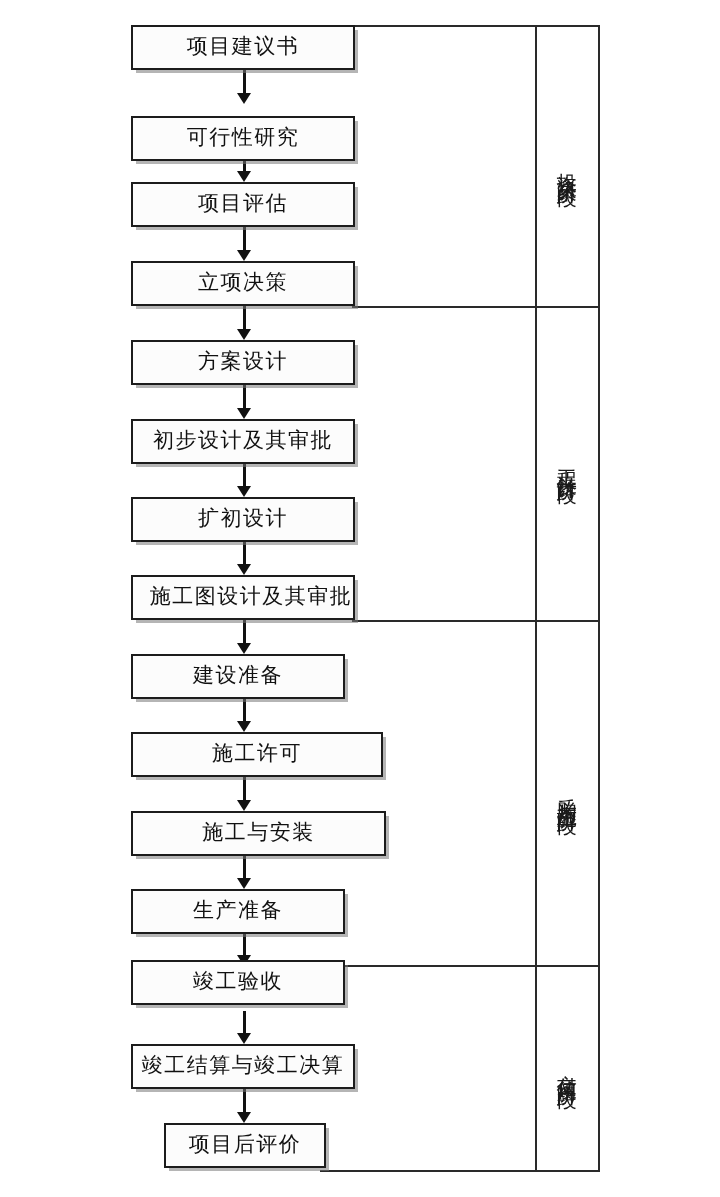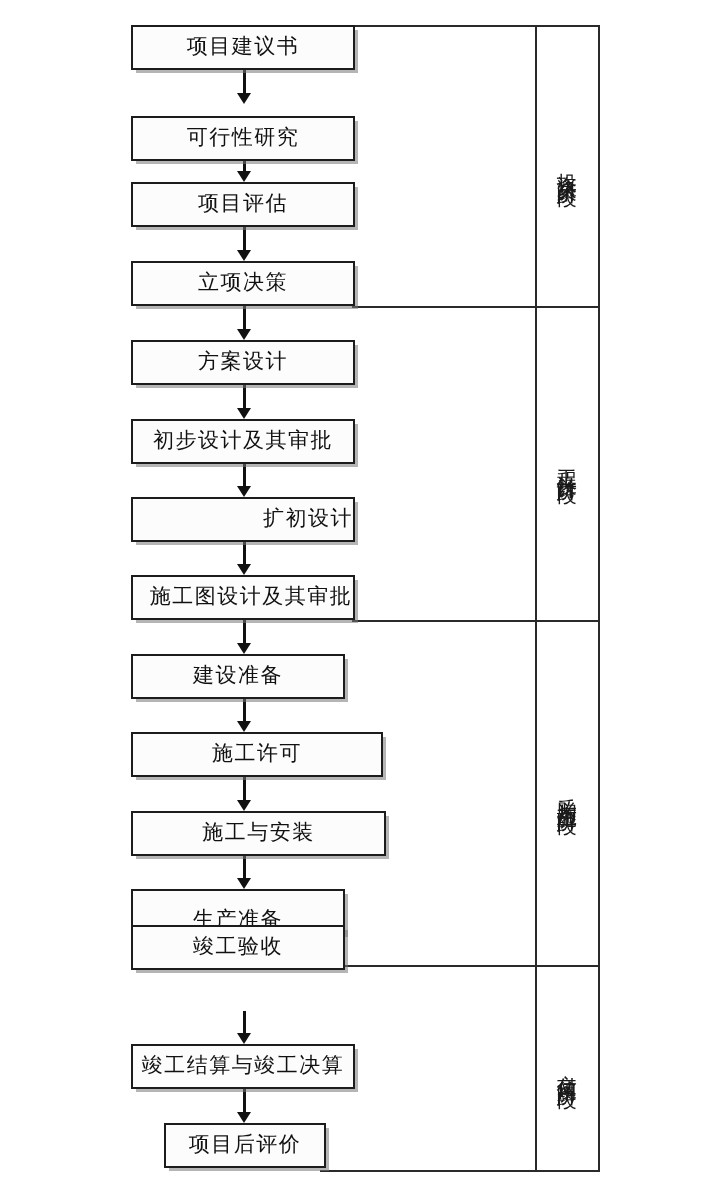--- a/index.html
+++ b/index.html
@@ -181,39 +181,39 @@
       </div>
       <div class="node-box" style="left: 131px; top: 261px; width: 224px; height: 45px;">
         <span class="node-label">立项决策</span>
       </div>
       <div class="node-box" style="left: 131px; top: 340px; width: 224px; height: 45px;">
         <span class="node-label">方案设计</span>
       </div>
       <div class="node-box" style="left: 131px; top: 419px; width: 224px; height: 45px;">
         <span class="node-label">初步设计及其审批</span>
       </div>
-      <div class="node-box" style="left: 131px; top: 497px; width: 224px; height: 45px; justify-content: flex-end;">
+      <div class="node-box" style="left: 131px; top: 497px; width: 224px; height: 45px;">
         <span class="node-label">扩初设计</span>
       </div>
       <div class="node-box" style="left: 131px; top: 575px; width: 224px; height: 45px; padding-left: 16px;">
         <span class="node-label">施工图设计及其审批</span>
       </div>
       <div class="node-box" style="left: 131px; top: 654px; width: 214px; height: 45px;">
         <span class="node-label">建设准备</span>
       </div>
       <div class="node-box" style="left: 131px; top: 732px; width: 252px; height: 45px;">
         <span class="node-label">施工许可</span>
       </div>
       <div class="node-box" style="left: 131px; top: 811px; width: 255px; height: 45px;">
         <span class="node-label">施工与安装</span>
       </div>
-      <div class="node-box" style="left: 131px; top: 889px; width: 214px; height: 45px; align-items: flex-end;">
+      <div class="node-box" style="left: 131px; top: 889px; width: 214px; height: 45px;">
         <span class="node-label">生产准备</span>
       </div>
-      <div class="node-box" style="left: 131px; top: 925px; width: 214px; height: 45px; text-align: center;">
+      <div class="node-box" style="left: 131px; top: 960px; width: 214px; height: 45px; text-align: center;">
         <span class="node-label">竣工验收</span>
       </div>
       <div class="node-box" style="left: 131px; top: 1044px; width: 224px; height: 45px;">
         <span class="node-label">竣工结算与竣工决算</span>
       </div>
       <div class="node-box" style="left: 164px; top: 1123px; width: 162px; height: 45px;">
         <span class="node-label">项目后评价</span>
       </div>
     </div>
 

